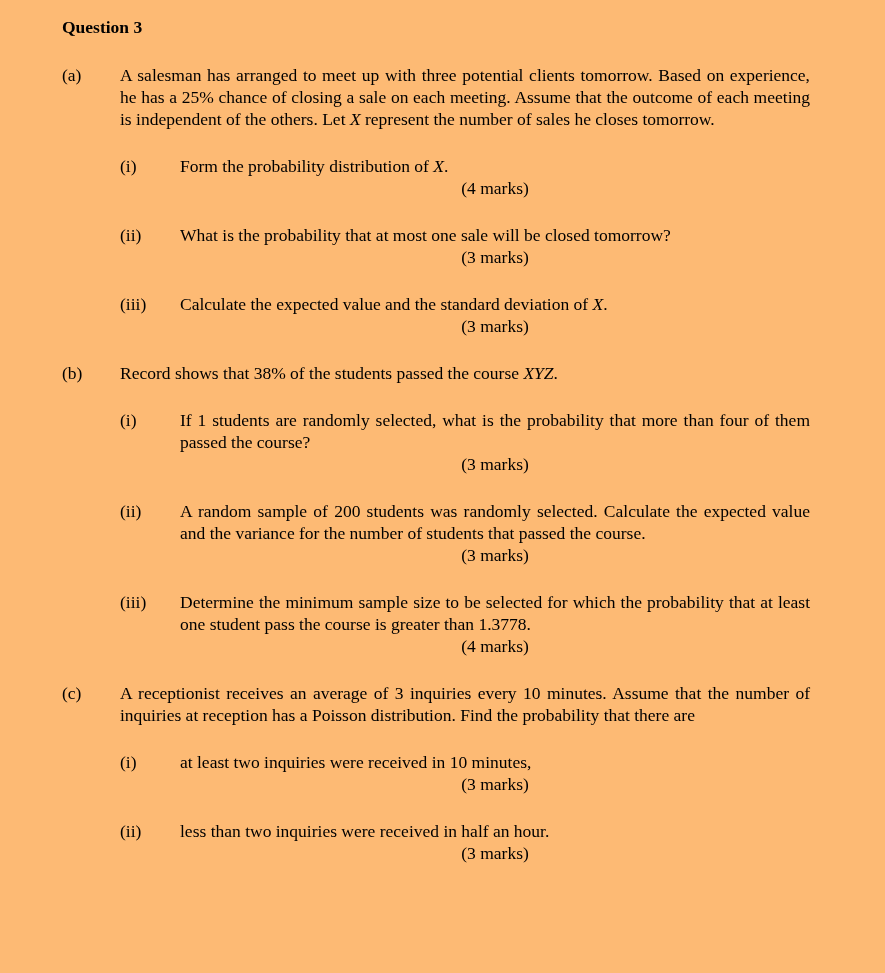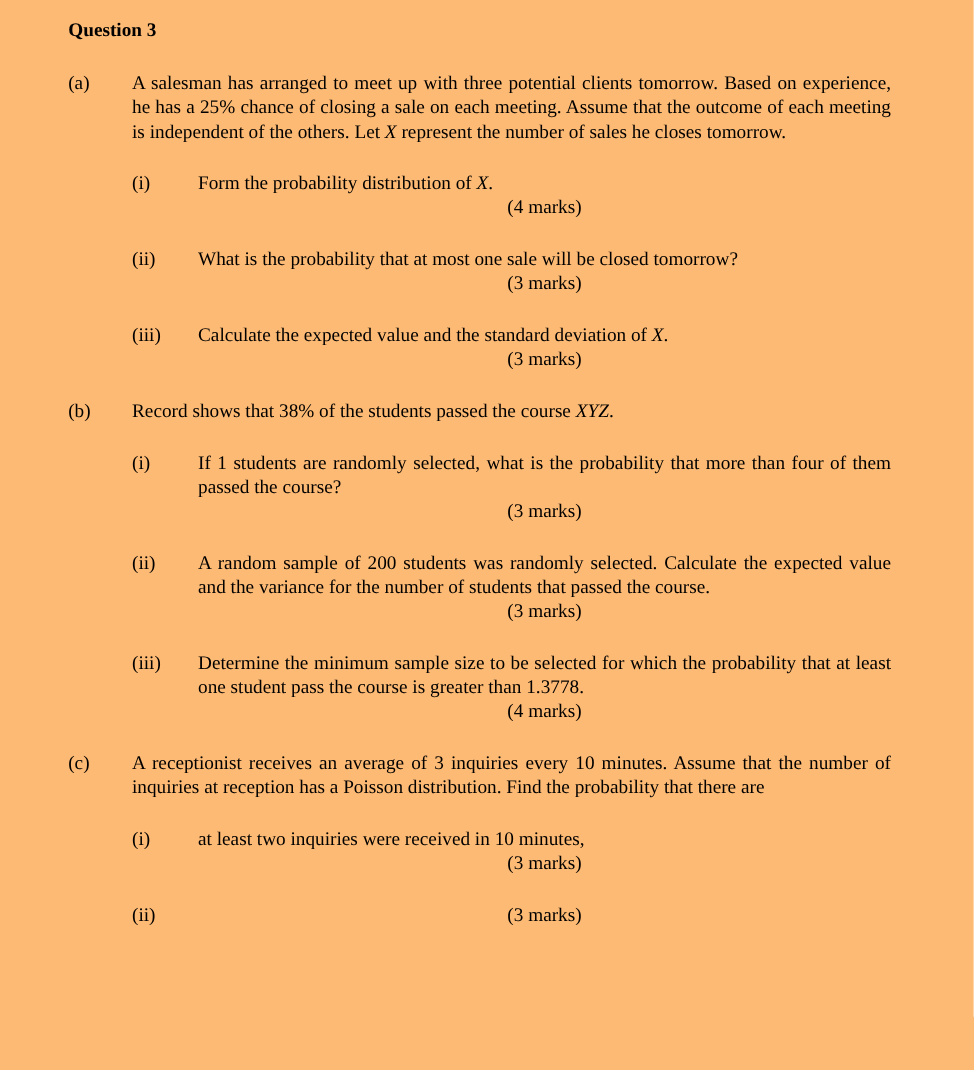--- a/index.html
+++ b/index.html
@@ -104,19 +104,20 @@
         <div class="sub-label">(i)</div>
         <div class="sub-body">
           <p class="sub-text"><span>at least two inquiries were received in 10 minutes,</span></p>
           <p class="marks">(3 marks)</p>
         </div>
       </div>
 
       <div class="sub">
         <div class="sub-label">(ii)</div>
         <div class="sub-body">
+          <p class="sub-text"><span>less than two inquiries were received in half an hour.</span></p>
           <p class="marks">(3 marks)</p>
         </div>
       </div>
     </div>
   </div>
 
 </div>
 
 </body></html>

